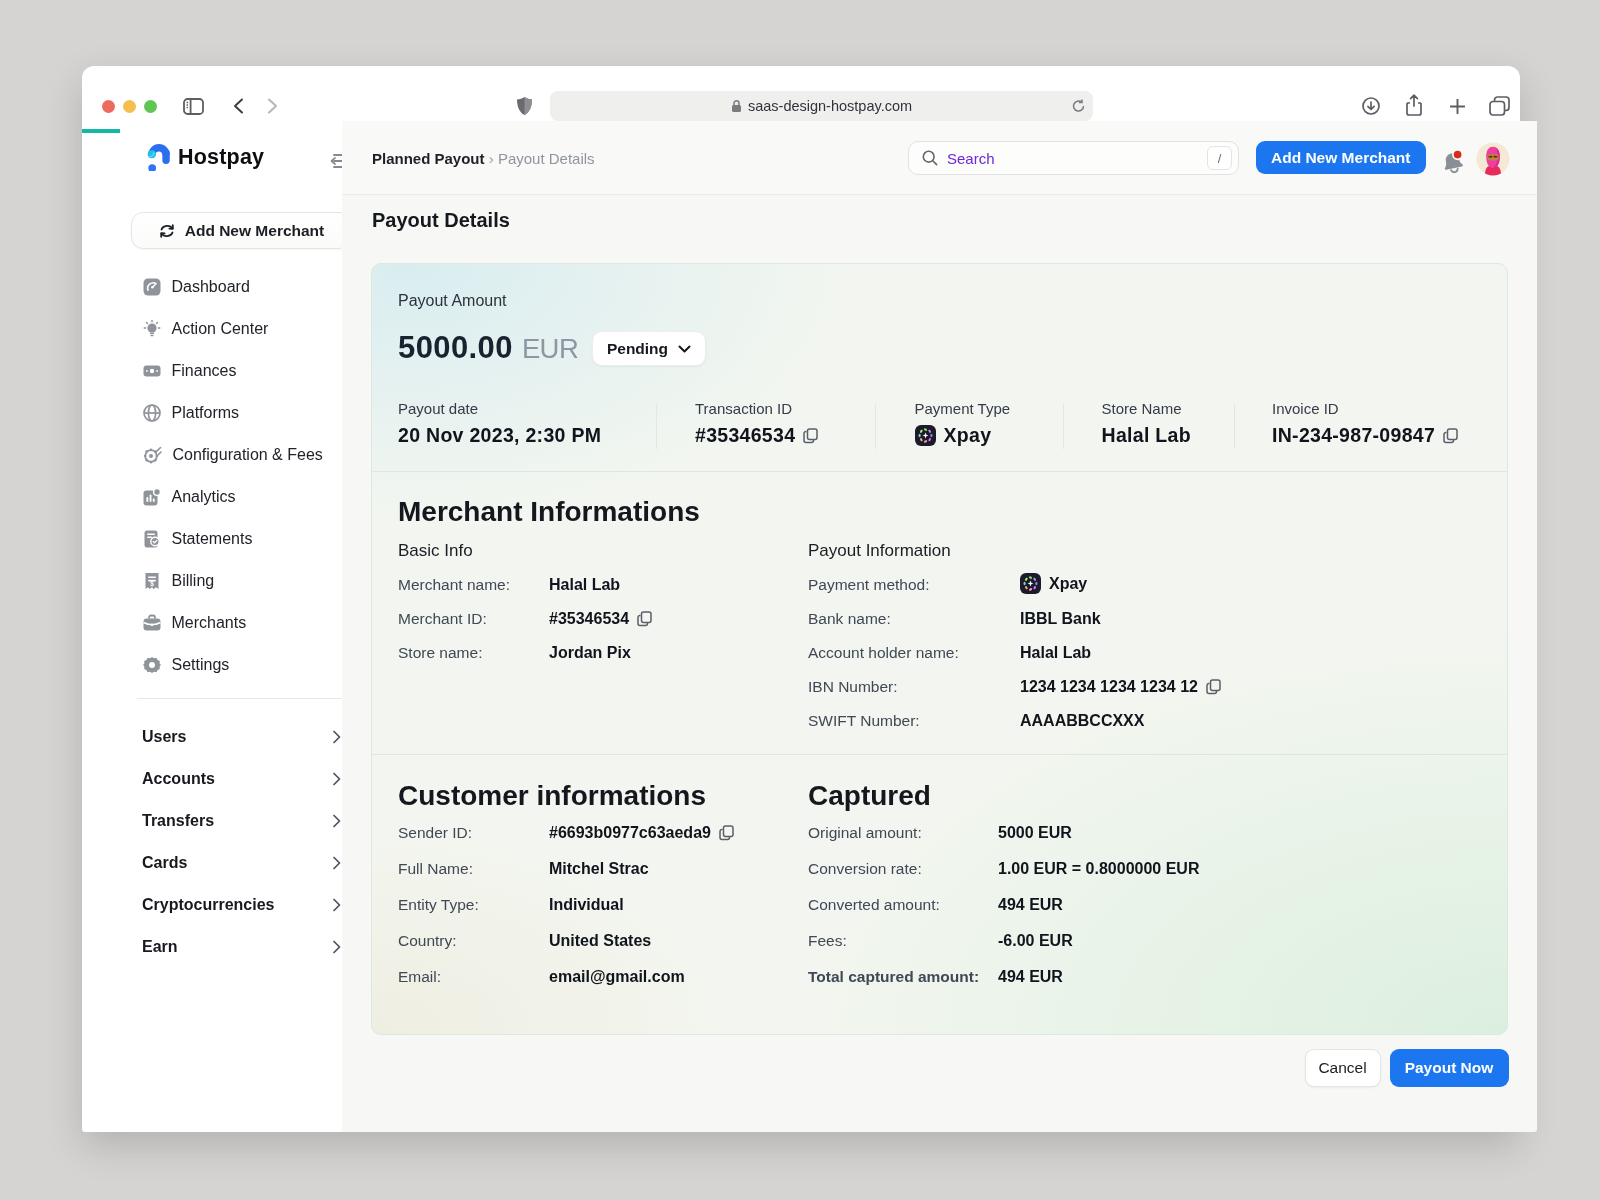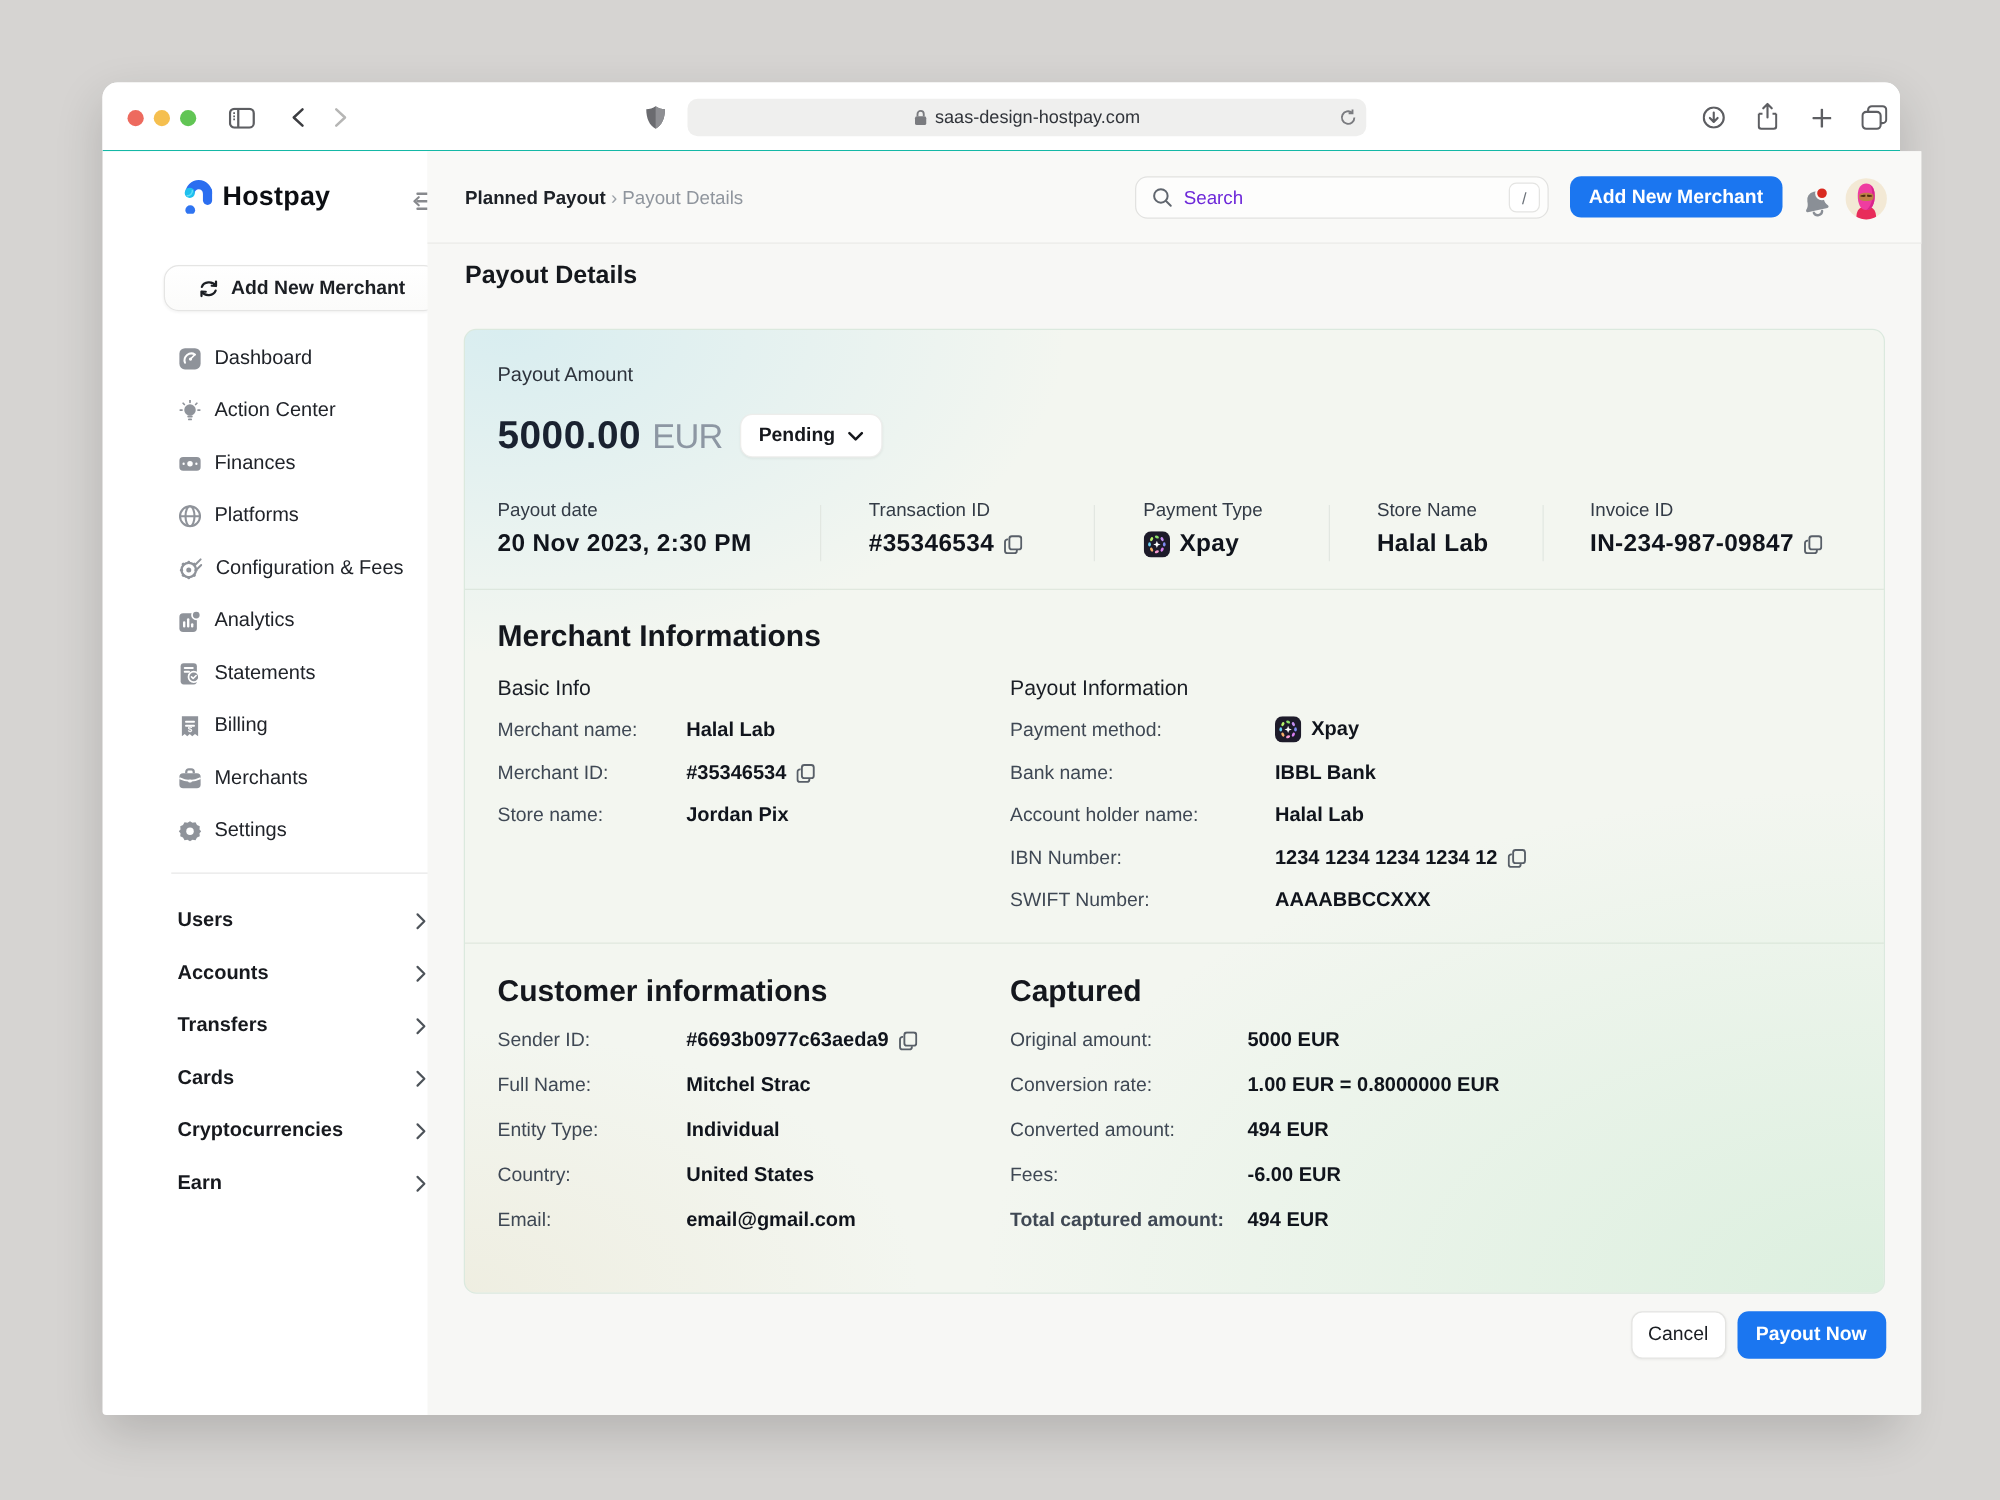--- a/index.html
+++ b/index.html
@@ -1,21 +1,21 @@
 <!DOCTYPE html>
 <html><head>
 <meta charset="utf-8">
 <style>
 * { margin:0; padding:0; box-sizing:border-box; }
 html,body { width:1600px; height:1200px; }
 body { background:#d6d4d2; font-family:"Liberation Sans", sans-serif; position:relative; overflow:hidden; }
 .window { position:absolute; left:82px; top:66px; width:1438px; height:1066px; background:#fff; border-radius:12px 12px 3px 3px; box-shadow:0 14px 38px rgba(0,0,0,.16); }
 .abs { position:absolute; }
 
-.chrome { position:absolute; left:0; top:0; width:100%; height:55px; background:#fff; border-bottom:1px solid #14b8a6; border-radius:12px 12px 0 0; }
+.chrome { position:absolute; left:0; top:12px; width:100%; height:55px; background:#fff; border-bottom:4px solid #14b8a6; border-radius:12px 12px 0 0; }
 .dot { position:absolute; top:21.5px; width:13px; height:13px; border-radius:50%; }
 .urlbar { position:absolute; left:468px; top:13px; width:543px; height:30px; background:#efefee; border-radius:8px; display:flex; align-items:center; justify-content:center; color:#31343a; font-size:14.5px; }
 .cicon { color:#5d5e62; }
 
 .sidebar { position:absolute; left:0; top:55px; width:242.5px; height:1011px; background:#fff; border-right:1px solid #ececeb; border-radius:0 0 0 3px;margin-left:38px; }
 .addbtn { position:absolute; left:11px; top:91px; width:220px; height:37px; border:1px solid #e5e5e4; border-radius:12px; background:linear-gradient(#ffffff,#fbfbfa); display:flex; align-items:center; justify-content:center; gap:9px; font-size:15.5px; font-weight:700; color:#1c1f24; box-shadow:0 1px 2px rgba(0,0,0,.04); }
 .nav { position:absolute; left:0; top:144.5px; width:100%; }
 .nitem { height:42px; display:flex; align-items:center; padding-left:22.5px; gap:11px; font-size:16px; font-weight:500; color:#202329; }
 .nitem svg { flex:0 0 auto; }
 .sdivider { position:absolute; left:17px; top:577px; width:211px; height:1px; background:#e8e8e7; }
@@ -37,21 +37,21 @@
    linear-gradient(#f3f6f0,#f3f6f0);
 }
 .pa-label { position:absolute; left:26px; top:28px; font-size:16px; color:#2d333c; }
 .amount { position:absolute; left:26px; top:66px; font-size:31px; font-weight:700; color:#1a2230; letter-spacing:.4px; }
 .amount .cur { color:#8d97a3; font-weight:400; font-size:27.5px; letter-spacing:-0.6px; }
 .pending { position:absolute; left:220px; top:67px; width:114px; height:35px; background:#fff; border:1px solid #ededeb; border-radius:10px; box-shadow:0 1px 2px rgba(0,0,0,.05); display:flex; align-items:center; justify-content:center; gap:10px; font-size:15.5px; font-weight:700; color:#16181d; }
 .collabel { font-size:15px; color:#333b46; }
 .colval { font-size:19.5px; font-weight:700; color:#10141c; margin-top:7px; display:flex; align-items:center; gap:8px; letter-spacing:.3px; }
 .vline { position:absolute; top:140px; width:1px; height:45px; background:#e2e7e1; }
 .hline { position:absolute; left:0; width:100%; height:1px; background:rgba(190,205,190,.35); }
-.sechead { font-size:24px; font-weight:700; color:#14171d; }
+.sechead { font-size:28px; font-weight:700; color:#14171d; }
 .subhead { font-size:17px; font-weight:400; color:#191d24; }
 .irow { position:absolute; font-size:15.5px; color:#3f4854; }
 .ival { position:absolute; font-size:16px; font-weight:700; color:#10141c; display:flex; align-items:center; gap:8px; }
 
 .cancel { position:absolute; left:963px; top:928px; width:76px; height:37.5px; background:#fff; border:1px solid #e4e4e2; border-radius:9px; font-size:15.5px; font-weight:500; color:#1a1d22; display:flex; align-items:center; justify-content:center; box-shadow:0 1px 2px rgba(0,0,0,.05); }
 .paynow { position:absolute; left:1048px; top:928px; width:119px; height:37.5px; background:#1b76f0; border-radius:9px; font-size:15.5px; font-weight:700; color:#fff; display:flex; align-items:center; justify-content:center; }
 .copyic { display:inline-block; }
 </style>
 </head>
 <body>

